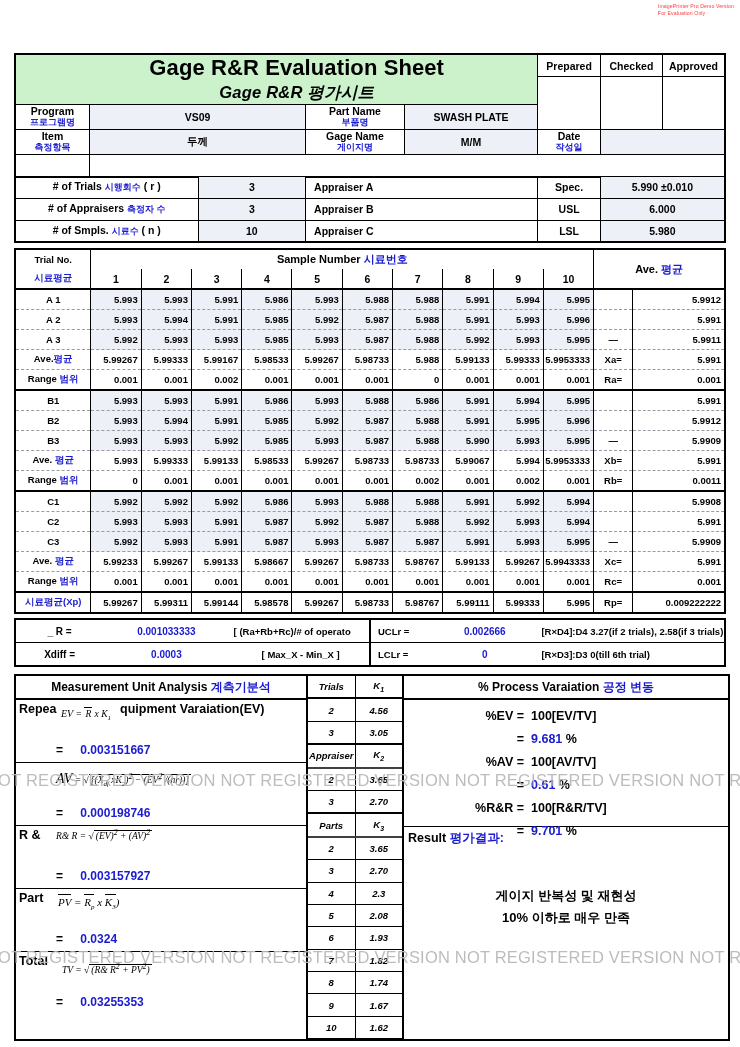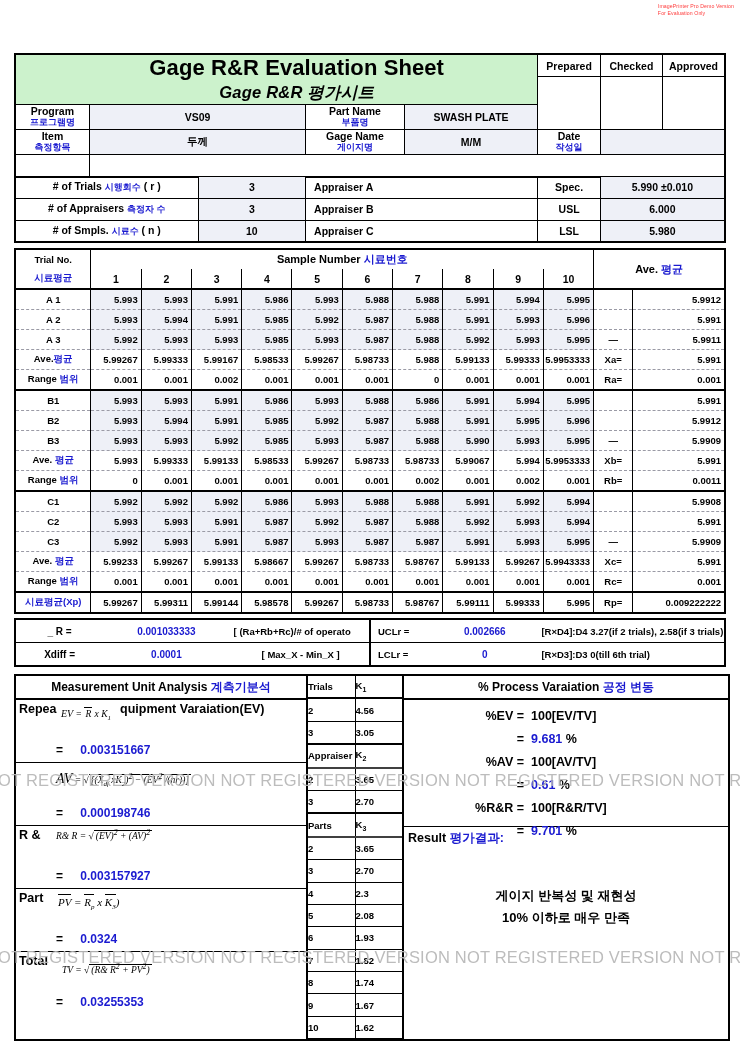--- a/index.html
+++ b/index.html
@@ -91,21 +91,21 @@
   .mua-label{position:absolute;left:3px;top:2px;font-size:12.5px;font-weight:bold;white-space:nowrap;}
   .mua-formula{position:absolute;font-style:italic;font-family:"Liberation Serif","DejaVu Serif",serif;
                font-size:9.5px;font-weight:normal;white-space:nowrap;}
   .mua-eq{position:absolute;left:40px;bottom:5px;font-size:12px;font-weight:bold;}
   .mua-eq .v{color:#1a1ad0;margin-left:14px;}
   .sqrt{border-top:1px solid #000;padding:0 2px;}
   .ovl{position:relative;}
   .ovl::before{content:"";position:absolute;left:0;right:0;top:-2px;border-top:1px solid #000;}
 
   .ktab{width:94px;border-collapse:collapse;}
-  .ktab td{border:1px solid #000;font-size:9.5px;height:21.4px;font-weight:bold;}
+  .ktab td{border:1px solid #000;font-size:9.5px;text-align:center;height:21.4px;font-weight:bold;font-style:italic;}
   .ktab tr.thead td{border-top:0;border-bottom:2px solid #000;}
   .ktab tr.thead2 td{border-top:2px solid #000;border-bottom:2px solid #404040;}
   .ktab td:first-child{border-left:0;}
   .ktab td:last-child{border-right:0;}
   sub{font-size:7px;}
 
   .pv-head{font-size:12px;font-weight:bold;text-align:center;height:22px;line-height:22px;border-bottom:2.5px solid #000;}
   .pv-head .ko{color:#1a1ad0;}
   .pv-body{height:122px;padding-top:4px;border-bottom:1.8px solid #000;}
   .pv-line{font-size:12.5px;font-weight:bold;display:flex;height:23px;align-items:center;}
@@ -525,21 +525,21 @@
         <tr class="r1">
       <td class="c">_  R  =</td>
       <td class="c blue">0.001033333</td>
       <td class="l vline">[ (Ra+Rb+Rc)/# of operato</td>
       <td class="l" style="padding-left:7px">UCLr  =</td>
       <td class="c blue">0.002666</td>
       <td class="l">[R×D4]:D4 3.27(if 2 trials), 2.58(if 3 trials)</td>
     </tr>
     <tr>
       <td class="c">Xdiff  =</td>
-      <td class="c blue">0.0001</td>
+      <td class="c blue">0.0003</td>
       <td class="l vline" style="padding-left:32px">[ Max_X - Min_X ]</td>
       <td class="l" style="padding-left:7px">LCLr  =</td>
       <td class="c blue">0</td>
       <td class="l">[R×D3]:D3 0(till 6th trial)</td>
     </tr>
   </tbody>
     </table>
 
   <div class="bottom">
     <div class="bottom-inner">

